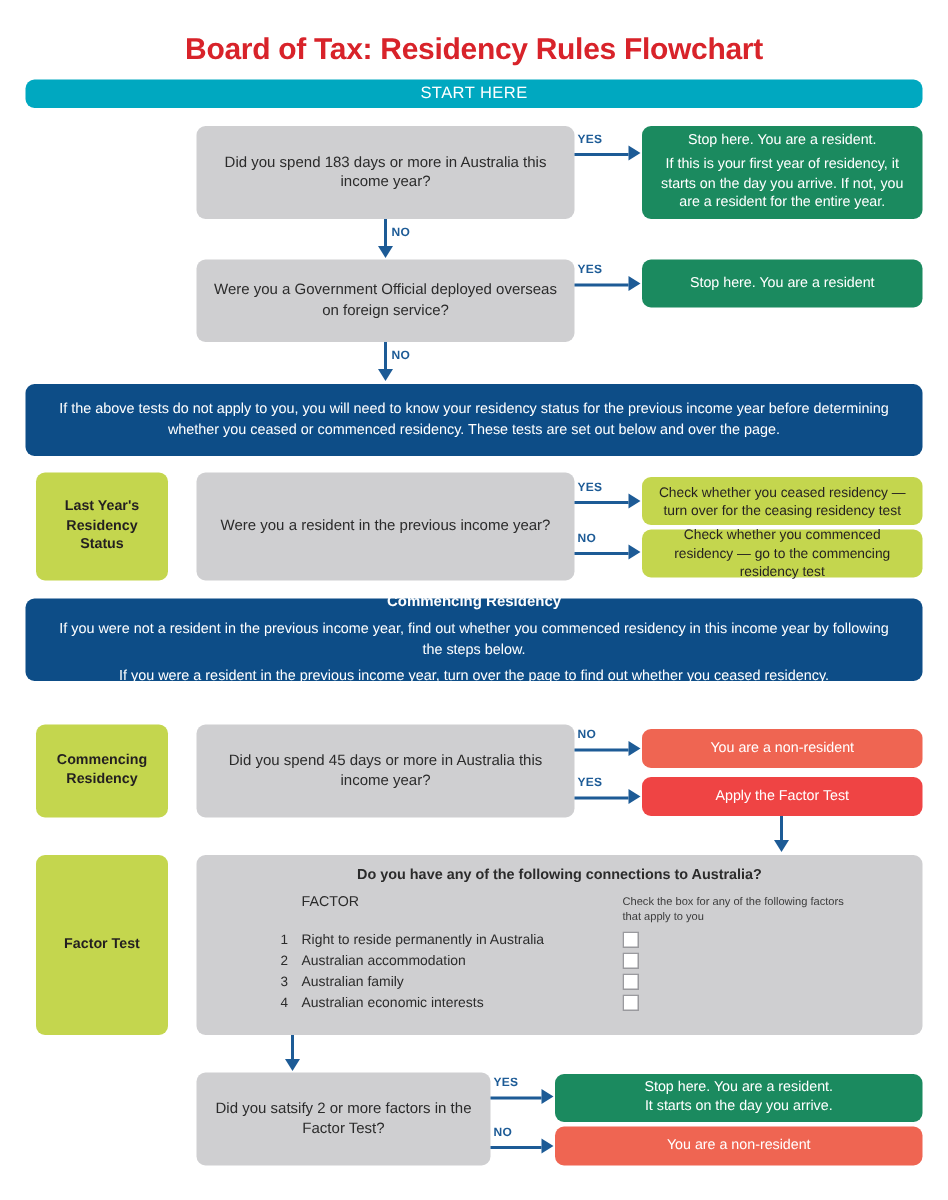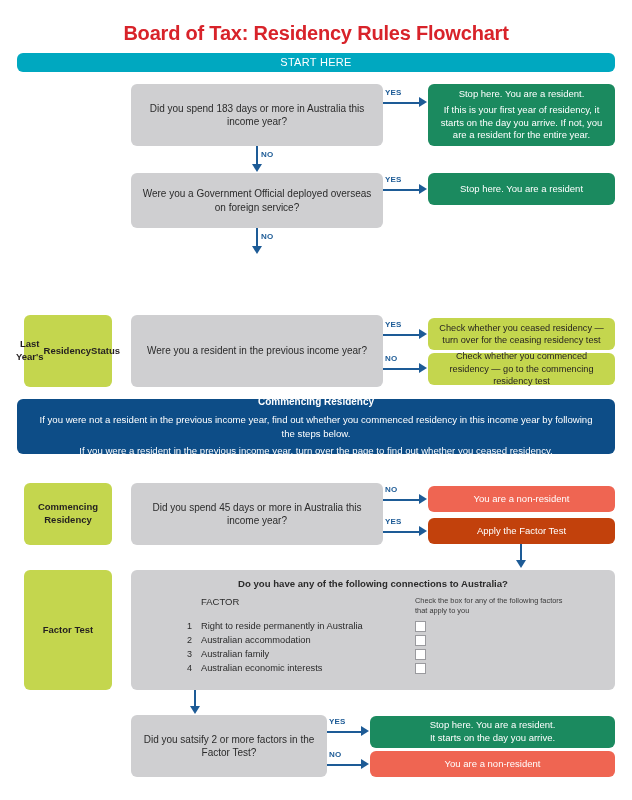--- a/index.html
+++ b/index.html
@@ -78,21 +78,21 @@
     padding: 16px 8px;
   }
 
   .red {
     background: #ef6552;
     color: #ffffff;
     font-size: 9.5px;
   }
 
   .slate {
-    background: #c2410c;
+    background: #ef4444;
     color: #ffffff;
     font-size: 9.5px;
   }
 
   .banner {
     background: #0d4d87;
     color: #ffffff;
     font-size: 9.6px;
     flex-direction: column;
     padding: 6px 22px;
@@ -231,22 +231,25 @@
   <div class="edge-label" style="left:385px; top:175px;">YES</div>
 
   <div class="box green" style="left:428px; top:173px; width:187px; height:32px;">
     <span>Stop here. You are a resident</span>
   </div>
 
   <div class="vline" style="left:256px; top:228px; height:20px;"></div>
   <div class="arrow-down" style="left:252px; top:246px;"></div>
   <div class="edge-label" style="left:261px; top:232px;">NO</div>
 
-
-  <div class="box lbl" style="left:24px; top:315px; width:88px; height:72px; flex-direction:row;">
+  <div class="box banner" style="left:17px; top:256px; width:598px; height:48px;">
+    <p>If the above tests do not apply to you, you will need to know your residency status for the previous income year before determining whether you ceased or commenced residency. These tests are set out below and over the page.</p>
+  </div>
+
+  <div class="box lbl" style="left:24px; top:315px; width:88px; height:72px; flex-direction:column;">
     <div>Last Year's</div>
     <div>Residency</div>
     <div>Status</div>
   </div>
 
   <div class="box q" style="left:131px; top:315px; width:252px; height:72px;">
     <span>Were you a resident in the previous income year?</span>
   </div>
 
   <div class="hline" style="left:383px; top:334px; width:36px;"></div>

